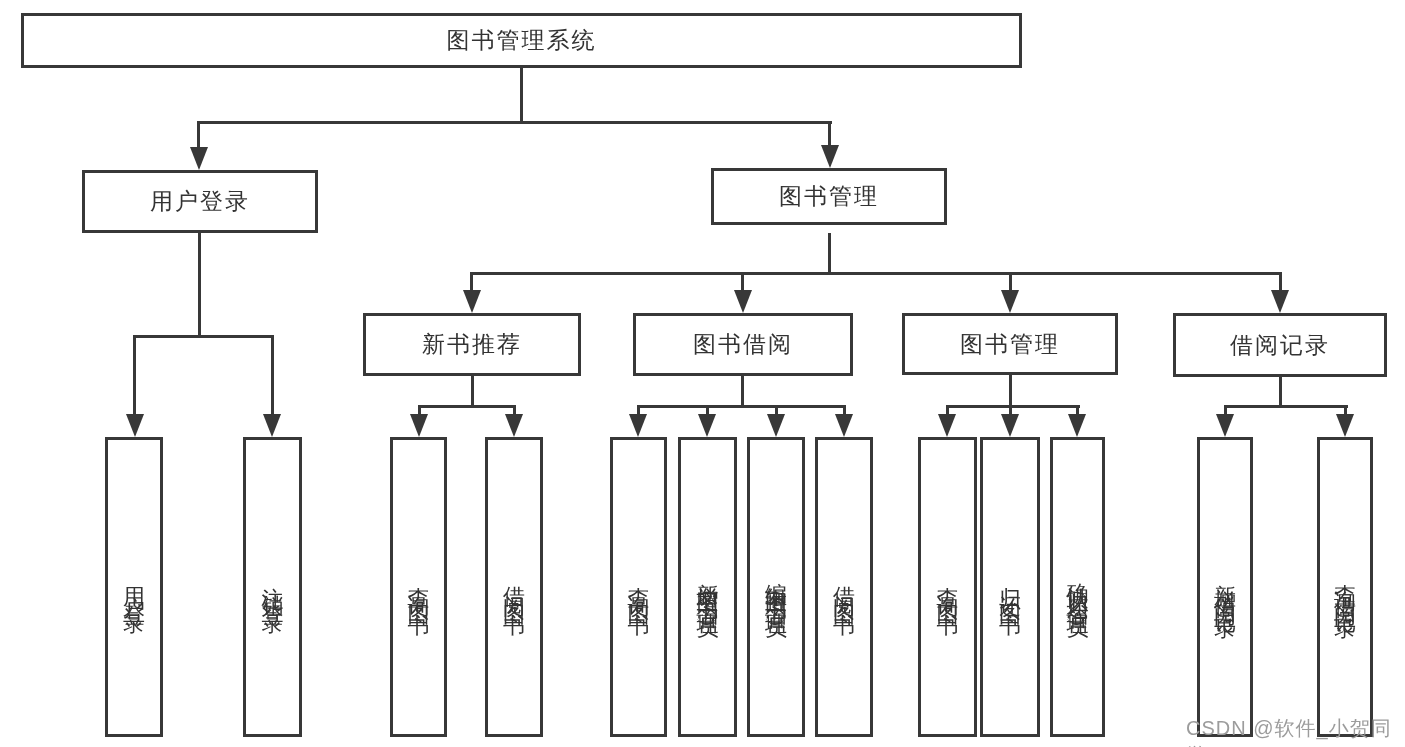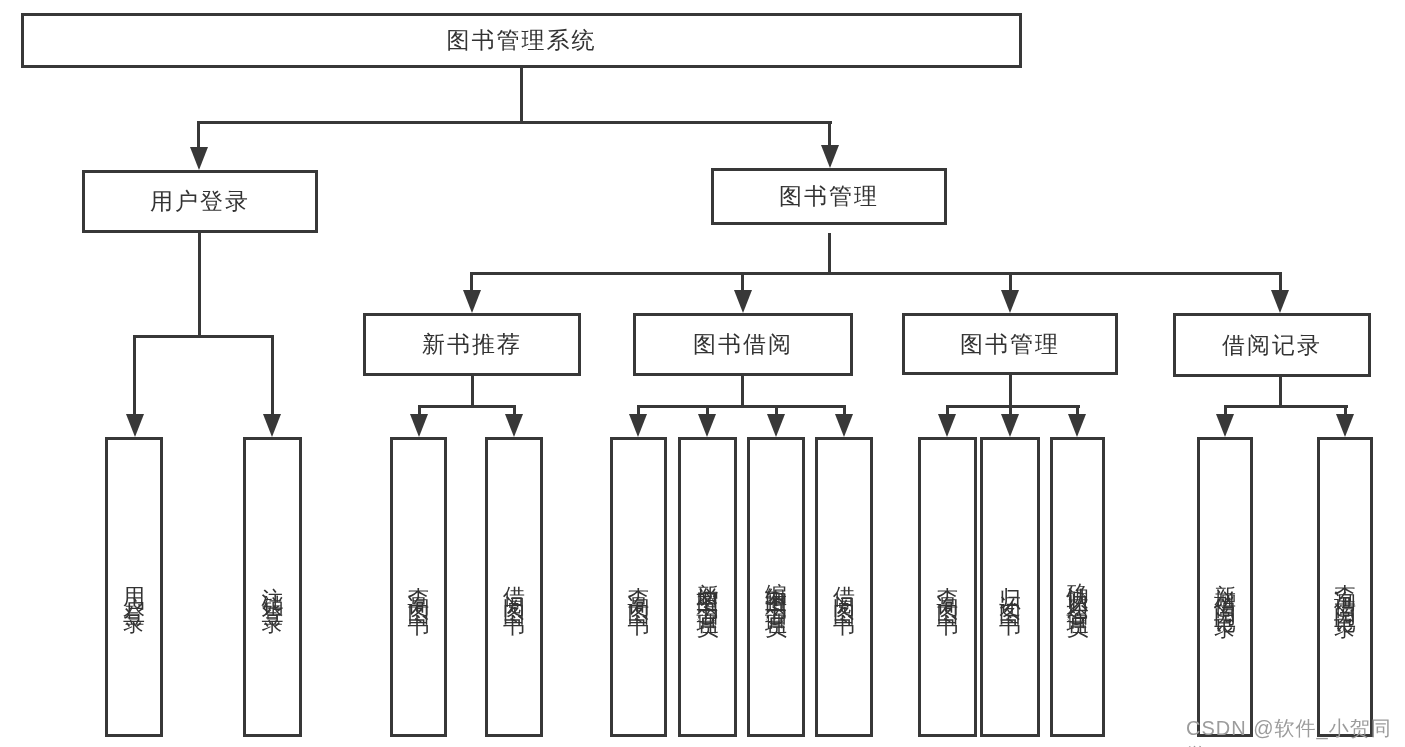--- a/index.html
+++ b/index.html
@@ -59,21 +59,21 @@
   <div class="line" style="left:741px;top:272px;width:3px;height:18px"></div>
   <div class="arrow" style="left:734px;top:290px"></div>
   <div class="line" style="left:1009px;top:272px;width:3px;height:18px"></div>
   <div class="arrow" style="left:1001px;top:290px"></div>
   <div class="line" style="left:1279px;top:272px;width:3px;height:18px"></div>
   <div class="arrow" style="left:1271px;top:290px"></div>
 
   <div class="node" style="left:363px;top:313px;width:218px;height:63px">新书推荐</div>
   <div class="node" style="left:633px;top:313px;width:220px;height:63px">图书借阅</div>
   <div class="node" style="left:902px;top:313px;width:216px;height:62px">图书管理</div>
-  <div class="node" style="left:1173px;top:313px;width:198px;height:64px">借阅记录</div>
+  <div class="node" style="left:1173px;top:313px;width:214px;height:64px">借阅记录</div>
 
   <div class="line" style="left:471px;top:376px;width:3px;height:32px"></div>
   <div class="line" style="left:418px;top:405px;width:98px;height:3px"></div>
   <div class="line" style="left:418px;top:405px;width:3px;height:9px"></div>
   <div class="arrow" style="left:410px;top:414px"></div>
   <div class="line" style="left:513px;top:405px;width:3px;height:9px"></div>
   <div class="arrow" style="left:505px;top:414px"></div>
 
   <div class="line" style="left:741px;top:376px;width:3px;height:32px"></div>
   <div class="line" style="left:637px;top:405px;width:209px;height:3px"></div>

